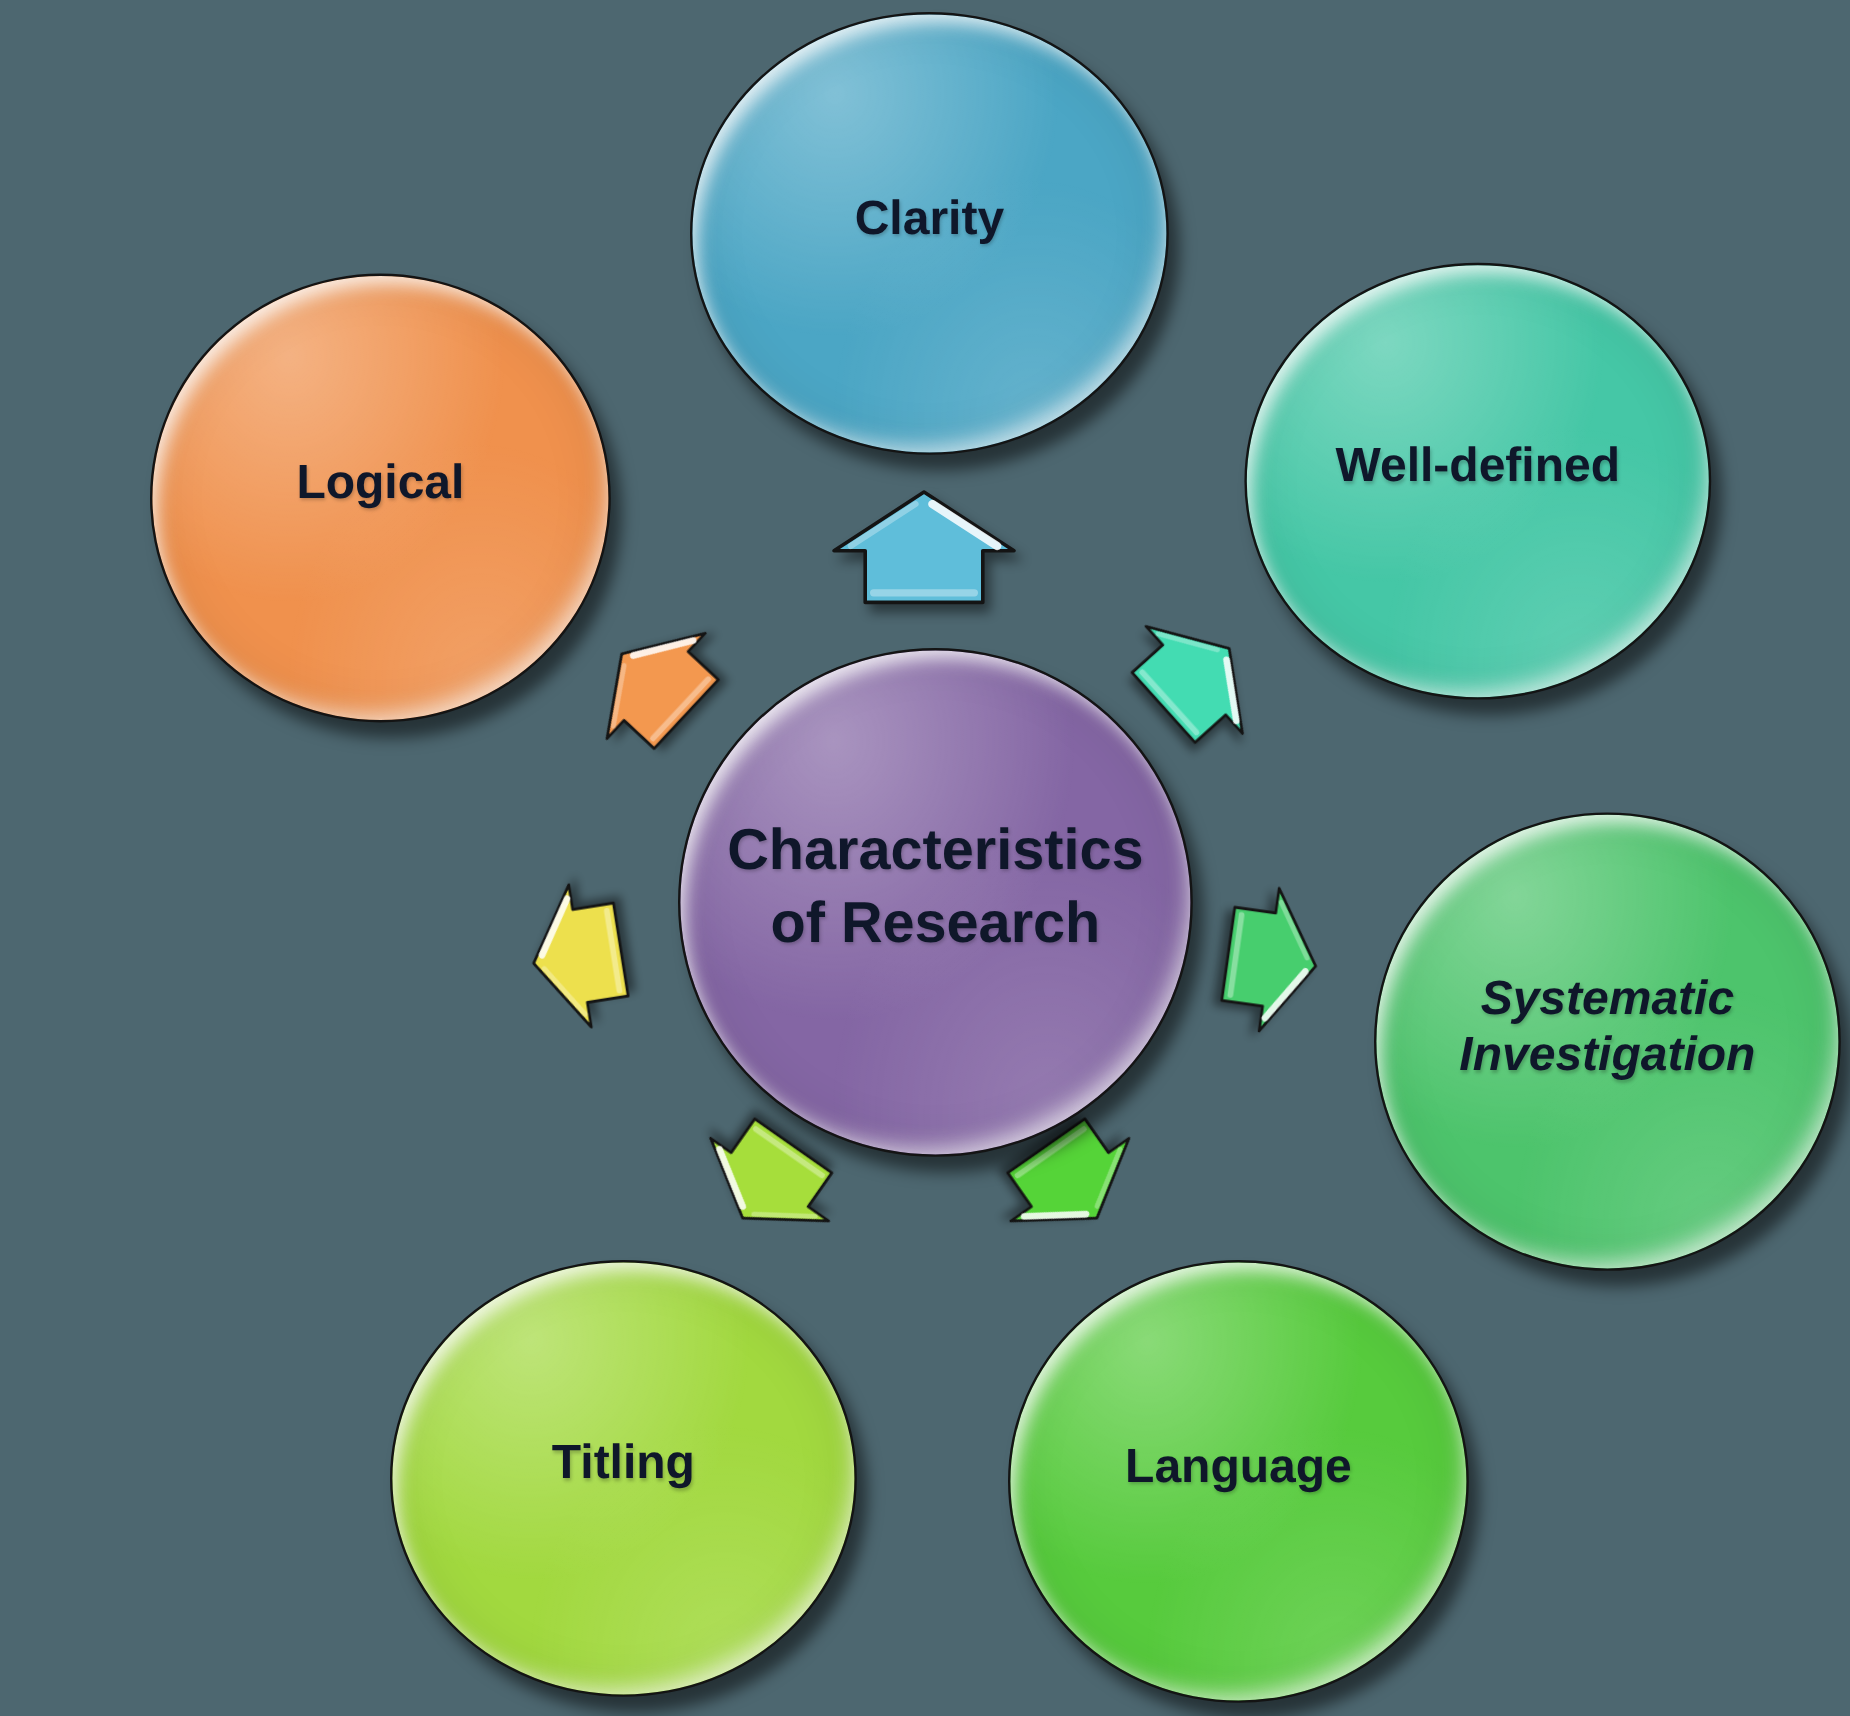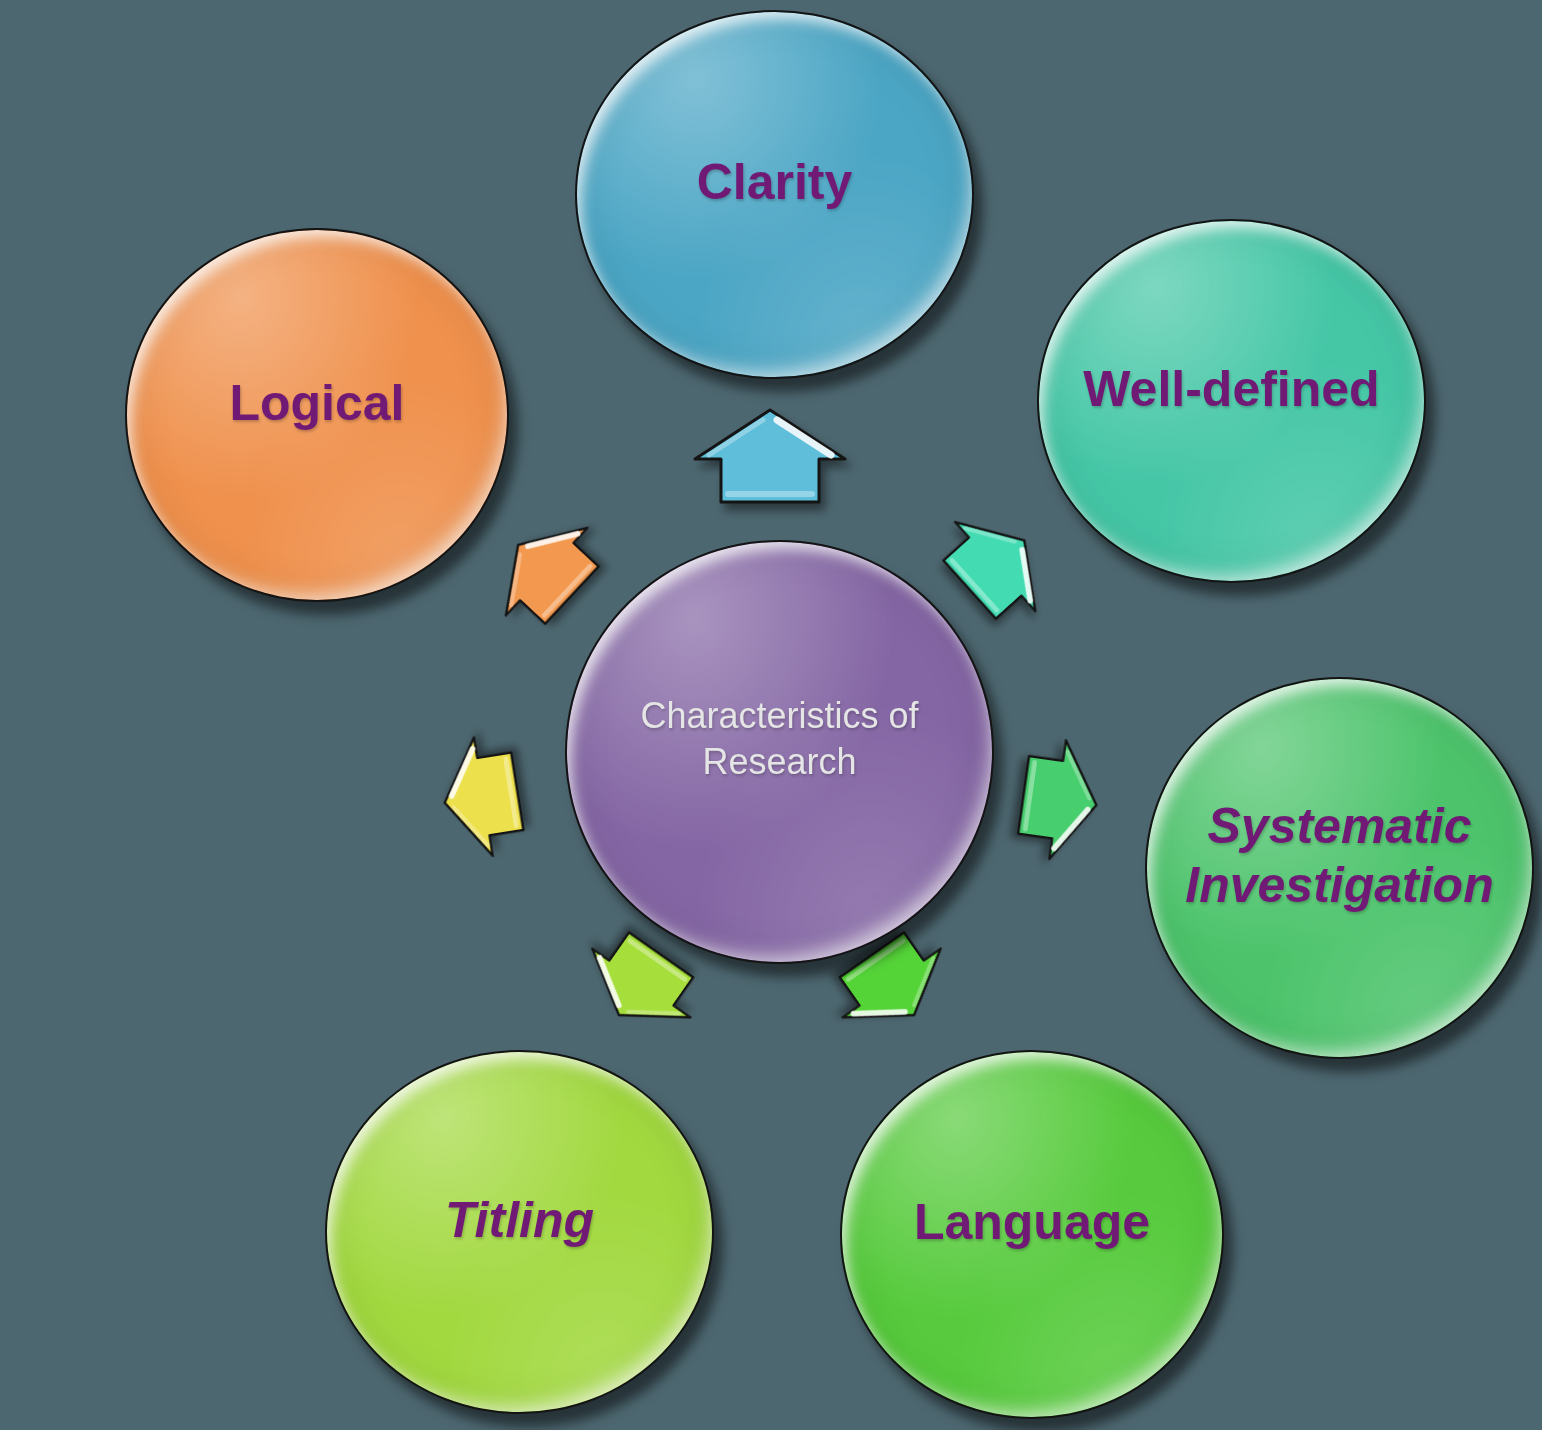--- a/index.html
+++ b/index.html
@@ -24,26 +24,26 @@
     text-align:center;
   }
   .node::before{
     content:"";position:absolute;inset:0;border-radius:50%;
     background:
       radial-gradient(ellipse at 30% 18%, rgba(255,255,255,.30), rgba(255,255,255,0) 48%),
       radial-gradient(ellipse at 72% 92%, rgba(255,255,255,.14), rgba(255,255,255,0) 42%);
     pointer-events:none;
   }
   .node-label{
-    position:relative;color:#701a75;font-weight:700;font-size:50px;
+    position:relative;color:#0f172a;font-weight:700;font-size:40px;
     line-height:1.18;padding:0 28px;transform:translateY(-12px);
     text-shadow:1px 2px 3px rgba(0,0,0,.22);
   }
   .center-label{
-    position:relative;color:#e5e5e5;font-weight:400;font-size:36px;
+    position:relative;color:#0f172a;font-weight:700;font-size:48px;
     line-height:1.28;width:380px;transform:translateY(-13px);
     text-shadow:1px 2px 3px rgba(0,0,0,.22);
   }
 
   
   .arrow{
     position:absolute;width:160px;height:100px;overflow:visible;
     filter:drop-shadow(5px 7px 5px rgba(0,0,0,.45));
   }
   .arrow polygon.arrow-body{stroke:#141414;stroke-width:3;stroke-linejoin:round;}
@@ -111,21 +111,21 @@
   </div>
 
   <div class="node" style="left: 1145px; top: 677px; width: 385px; height: 378px; background-color: rgb(77, 196, 108); font-style: italic;">
     <span class="node-label">Systematic Investigation</span>
   </div>
 
   <div class="node" style="left: 840px; top: 1050px; width: 380px; height: 365px; background-color: rgb(87, 203, 61);">
     <span class="node-label">Language</span>
   </div>
 
-  <div class="node" style="left: 325px; top: 1050px; width: 385px; height: 360px; background-color: rgb(162, 217, 63); font-style: italic;">
+  <div class="node" style="left: 325px; top: 1050px; width: 385px; height: 360px; background-color: rgb(162, 217, 63);">
     <span class="node-label">Titling</span>
   </div>
 
 
   <div class="node" style="left: 125px; top: 228px; width: 380px; height: 370px; background-color: rgb(240, 145, 77);">
     <span class="node-label">Logical</span>
   </div>
 
   <div class="node" style="left: 565px; top: 540px; width: 425px; height: 420px; background-color: rgb(132, 102, 164);">
     <span class="center-label">Characteristics of Research</span>

